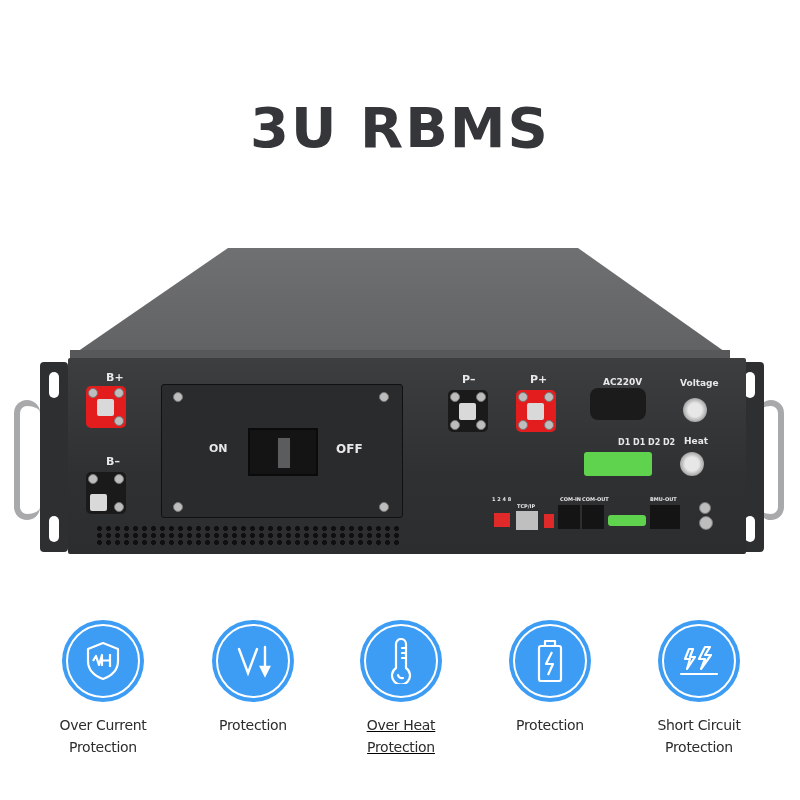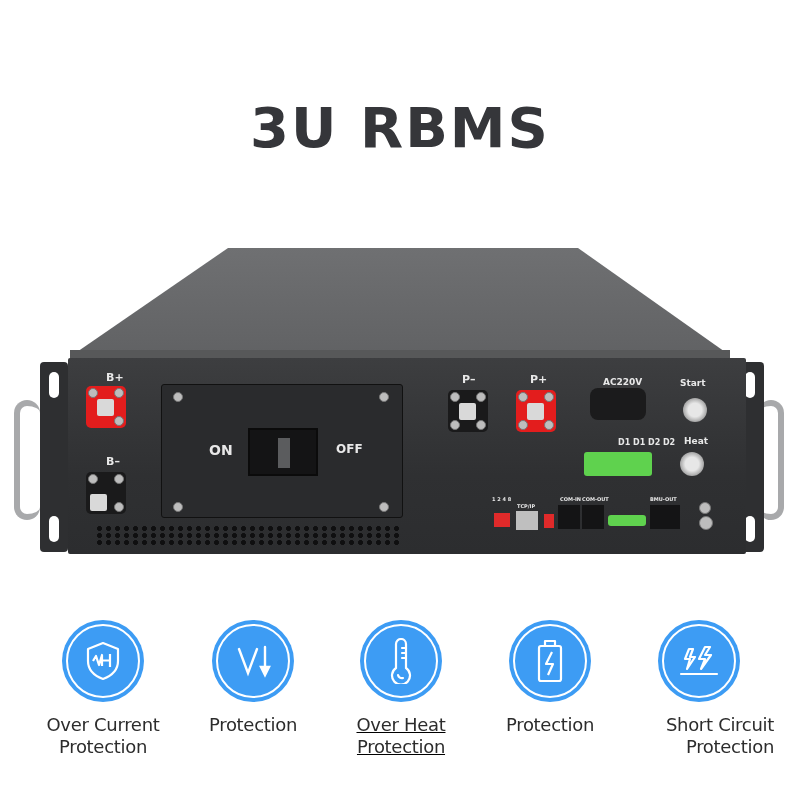--- a/index.html
+++ b/index.html
@@ -32,21 +32,21 @@
   .button{position:absolute;width:24px;height:24px;border-radius:50%;background:radial-gradient(circle,#e7e7e7 40%,#9a9a9a 75%,#444 100%);}
   .green-conn{position:absolute;left:584px;top:452px;width:68px;height:24px;background:#5fd24e;border-radius:3px;}
   .io{position:absolute;top:505px;height:24px;background:#141415;}
   .dip{position:absolute;background:#e02a2a;}
   .rj45{position:absolute;left:516px;top:511px;width:22px;height:19px;background:#bfbfbf;}
 
   .features{position:absolute;left:0;top:620px;width:800px;height:180px;}
   .feature{position:absolute;top:0;width:150px;text-align:center;}
   .icon-circle{margin:0 auto;width:82px;height:82px;border-radius:50%;background:#3d9cf4;display:flex;align-items:center;justify-content:center;}
   .icon-ring{width:70px;height:70px;border-radius:50%;border:2px solid #ffffff;display:flex;align-items:center;justify-content:center;}
-  .feature-label{margin-top:12px;font-family:"DejaVu Sans",sans-serif;font-weight:normal;font-size:18px;line-height:22px;color:#2c2c2c;letter-spacing:-0.3px;}
+  .feature-label{margin-top:12px;font-family:"DejaVu Sans",sans-serif;font-weight:normal;font-size:14px;line-height:22px;color:#2c2c2c;letter-spacing:-0.3px;}
 </style>
 </head>
 <body>
 
 <div class="title">3U RBMS</div>
 
 <div>
   <svg class="top-lid" width="800" height="800" viewBox="0 0 800 800">
     <defs>
       <linearGradient id="lidg" x1="0" y1="0" x2="0" y2="1">
@@ -88,21 +88,21 @@
     <div class="screw" style="left:28px;top:2px;"></div>
     <div class="screw" style="left:28px;top:30px;"></div>
   </div>
 
   <div class="breaker-panel">
     <div class="screw" style="left:11px;top:7px;"></div>
     <div class="screw" style="left:217px;top:7px;"></div>
     <div class="screw" style="left:11px;top:117px;"></div>
     <div class="screw" style="left:217px;top:117px;"></div>
   </div>
-  <span class="lbl" style="left:209px;top:442px;font-size:14px;">ON</span>
+  <span class="lbl" style="left:209px;top:442px;font-size:11px;">ON</span>
   <span class="lbl" style="left:336px;top:442px;font-size:12px;">OFF</span>
   <div class="breaker"></div>
   <div class="lever"></div>
 
   <div class="vents"></div>
 
   <span class="lbl" style="left:462px;top:373px;">P–</span>
   <div class="term black" style="left:448px;top:390px;">
     <div class="stud"></div>
     <div class="screw" style="left:2px;top:2px;"></div>
@@ -118,21 +118,21 @@
     <div class="screw" style="left:2px;top:30px;"></div>
     <div class="screw" style="left:28px;top:30px;"></div>
   </div>
 
   <span class="lbl" style="left:603px;top:377px;font-size:9px;">AC220V</span>
   <div class="ac-socket"></div>
 
   <span class="lbl" style="left:596px;top:438px;font-size:8px;padding-left:22px;">D1 D1 D2 D2</span>
   <div class="green-conn"></div>
 
-  <span class="lbl" style="left:680px;top:378px;font-size:9px;">Start</span>
+  <span class="lbl" style="left:680px;top:378px;font-size:9px;">Voltage</span>
   <div class="button" style="left:683px;top:398px;"></div>
   <span class="lbl" style="left:684px;top:436px;font-size:9px;">Heat</span>
   <div class="button" style="left:680px;top:452px;"></div>
 
   <span class="lbl" style="left:492px;top:496px;font-size:5px;">1 2 4 8</span>
   <div class="dip" style="left:494px;top:513px;width:16px;height:14px;"></div>
   <span class="lbl" style="left:517px;top:503px;font-size:5px;">TCP/IP</span>
   <div class="rj45"></div>
   <div class="dip" style="left:544px;top:514px;width:10px;height:14px;"></div>
   <span class="lbl" style="left:560px;top:496px;font-size:5px;">COM-IN</span>
@@ -201,21 +201,21 @@
         <rect x="4" y="7" width="22" height="35" rx="2"></rect>
         <path d="M17 13 L11 25 L18 25 L13 36"></path>
       </svg>
     </div>
       </div>
     <div class="feature-label">
       <div>Protection</div>
     </div>
   </div>
 
-  <div class="feature" style="left:624px;text-align:right;">
+  <div class="feature" style="left:624px;">
     <div class="icon-circle">
         <div class="icon-ring">
       <svg width="44" height="40" viewBox="0 0 44 40" fill="none" stroke="#fff" stroke-width="2.2" stroke-linejoin="round">
         <path d="M12 8 L8 18 L13 18 L10 28 L18 16 L13 16 L16 8 Z"></path>
         <path d="M28 6 L22 18 L28 18 L24 28 L34 14 L28 14 L33 6 Z"></path>
         <path d="M4 33 L40 33" stroke-linecap="round"></path>
       </svg>
     </div>
       </div>
     <div class="feature-label">

